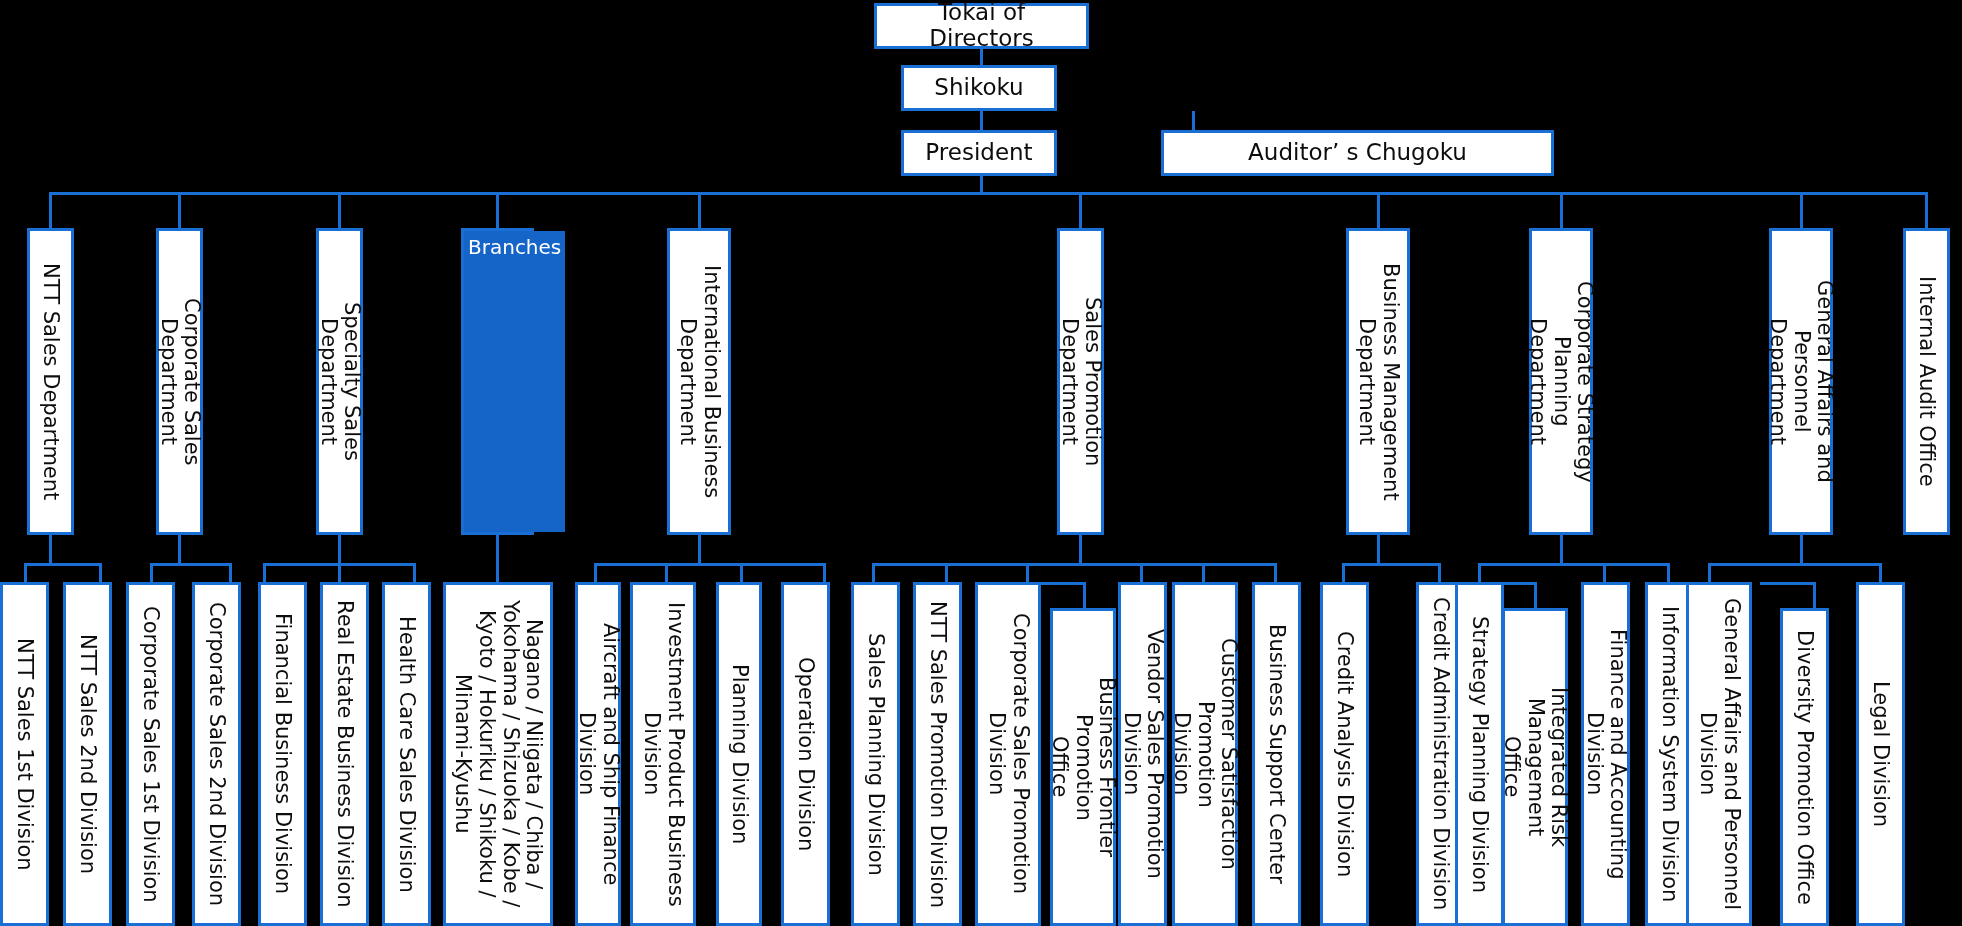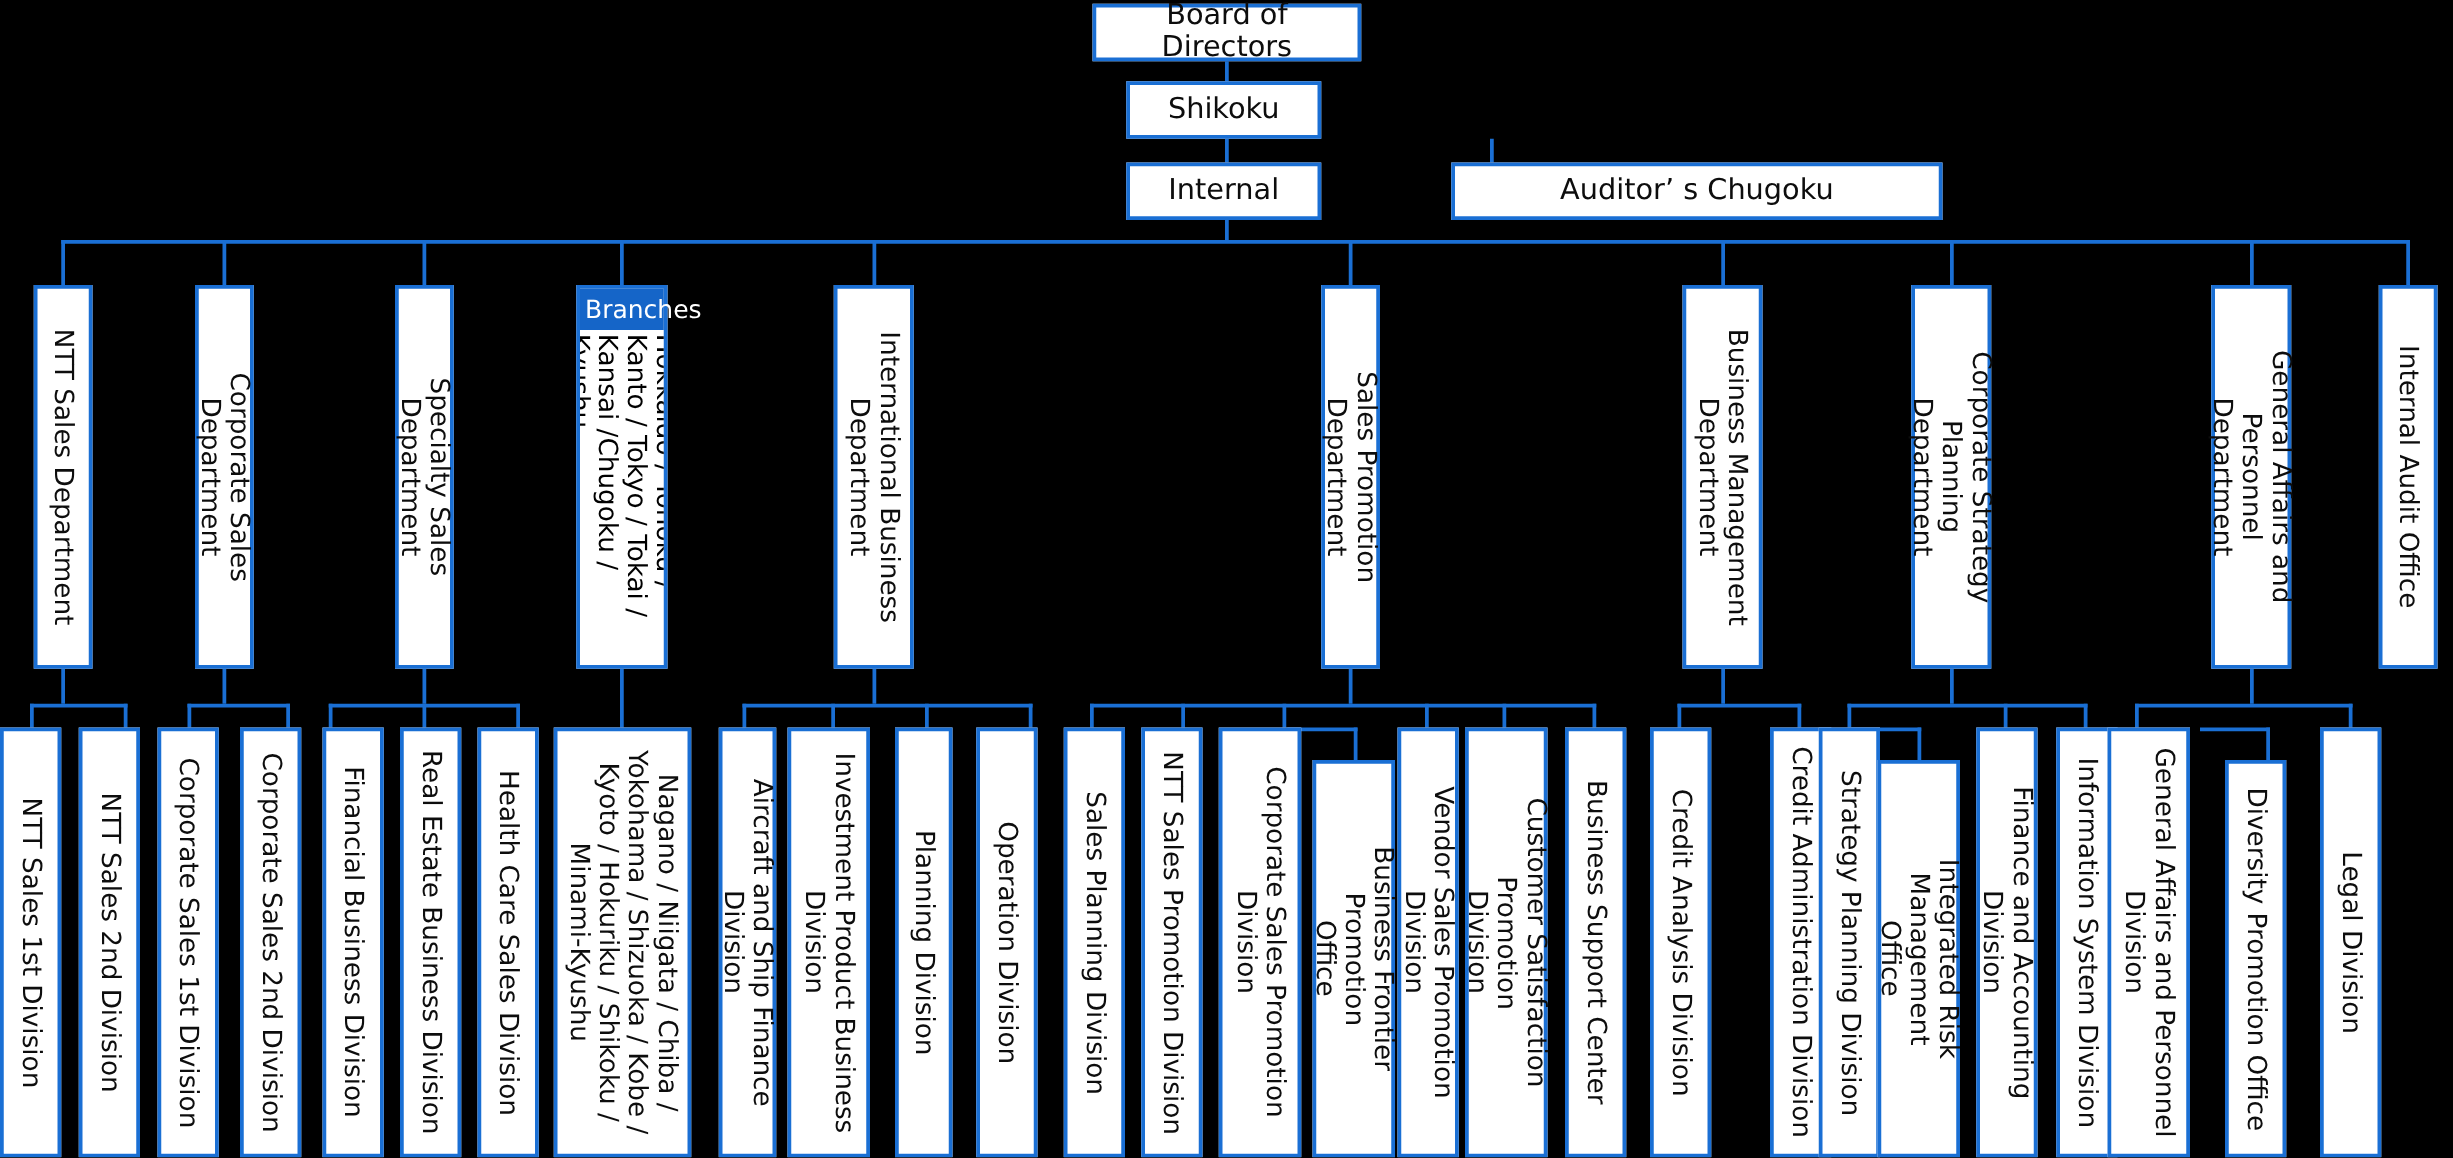--- a/index.html
+++ b/index.html
@@ -51,21 +51,20 @@
   }
   .box.v.center .vt{ text-align:center; }
 
   
   .branch-box{
     position:absolute;
     box-sizing:border-box;
     border:3px solid #1a6fd4;
     background:#ffffff;
     display:flex;
-    flex-direction:column;
   }
   .branch-head{
     background:#1565c8;
     color:#ffffff;
     font-size:20px;
     line-height:1;
     padding:6px 4px 7px 4px;
     text-align:left;
     flex:0 0 auto;
   }
@@ -88,33 +87,33 @@
   .ln{position:absolute;background:#1a6fd4;}
   .lv{width:3px;}
   .lh{height:3px;}
 </style>
 </head>
 <body>
 
 <div id="chart">
 
   <div class="box h" style="left:874px;top:3px;width:215px;height:46px;">
-    <span>Board of Directors</span>
+    <span>Tokai of Directors</span>
   </div>
 
   <div class="ln lv" style="left:980px;top:49px;width:3px;height:16px;"></div>
 
   <div class="box h" style="left:901px;top:65px;width:156px;height:46px;">
     <span>Shikoku</span>
   </div>
 
   <div class="ln lv" style="left:980px;top:111px;width:3px;height:19px;"></div>
 
   <div class="box h" style="left:901px;top:130px;width:156px;height:46px;">
-    <span>Internal</span>
+    <span>President</span>
   </div>
 
 
   <div class="ln lv" style="left:1192px;top:111px;width:3px;height:19px;"></div>
 
   <div class="box h" style="left:1161px;top:130px;width:393px;height:46px;">
     <span>Auditor’ s Chugoku</span>
   </div>
 
   <div class="ln lv" style="left:980px;top:176px;width:3px;height:16px;"></div>

